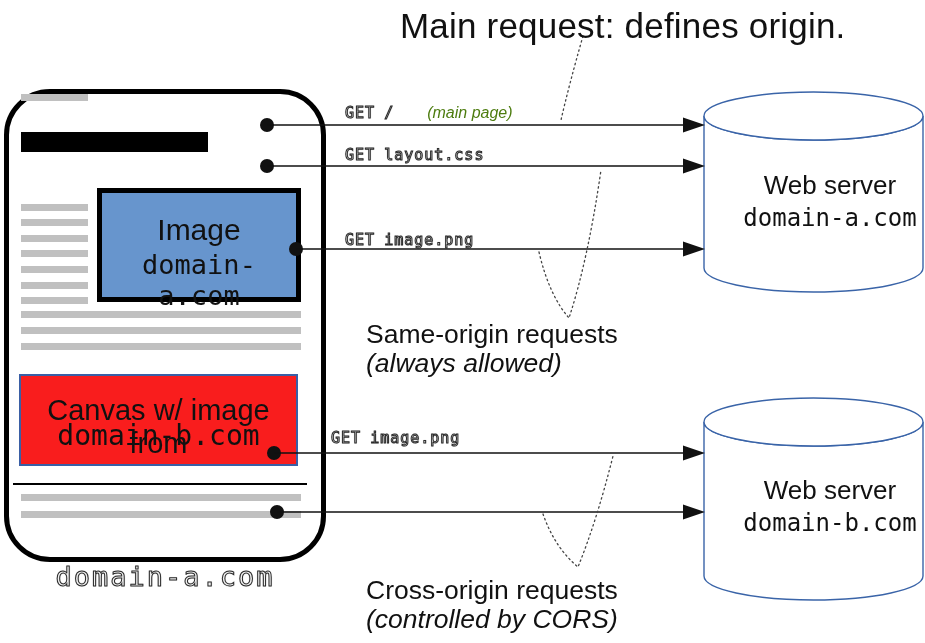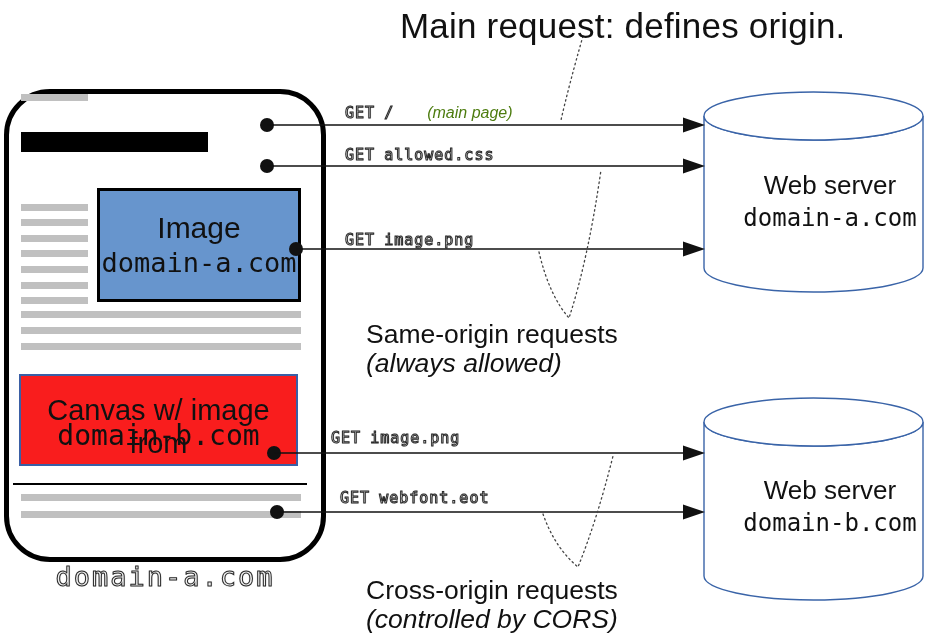--- a/index.html
+++ b/index.html
@@ -18,21 +18,21 @@
   .doc-inner{position:absolute;left:0;top:0;width:302px;height:453px;}
   .titlebar{position:absolute;left:12px;top:38px;width:187px;height:20px;background:#000;}
   .sline{position:absolute;left:12px;width:67px;height:7px;background:#c0c0c0;}
   .sline:nth-of-type(1){top:94px}.sline:nth-of-type(2){top:109.6px}
   .sline:nth-of-type(3){top:125.2px}.sline:nth-of-type(4){top:140.8px}
   .sline:nth-of-type(5){top:156.4px}.sline:nth-of-type(6){top:172px}
   .sline:nth-of-type(7){top:187.6px}.sline:nth-of-type(8){top:203.2px}
   .wline{position:absolute;left:12px;width:280px;height:7px;background:#c0c0c0;}
   .w1{top:217px}.w2{top:233px}.w3{top:249px}.w4{top:400px}.w5{top:417px}
   .img-box{position:absolute;left:88px;top:94px;width:204px;height:114px;
-           background:#6795cd;border:3px solid #000000;box-sizing:border-box;text-align:center;}
+           background:#6795cd;border:5px solid #000000;box-sizing:border-box;text-align:center;}
   .img-title{position:absolute;left:0;width:100%;top:20px;font-size:30px;}
   .img-domain{position:absolute;left:0;width:100%;top:56px;font-size:27px;}
   .canvas-box{position:absolute;left:10px;top:280px;width:279px;height:92px;
               background:#f91d1d;border:2px solid #3a5fa5;box-sizing:border-box;text-align:center;}
   .cv-title{position:absolute;left:0;width:100%;top:18px;font-size:29px;}
   .cv-domain{position:absolute;left:0;width:100%;top:43px;font-size:28px;}
   .doc-divider{position:absolute;left:4px;top:389px;width:294px;height:2px;background:#000;}
 
   .doc-caption{left:10px;top:560px;width:310px;text-align:center;}
   .doc-caption .t1{font-size:26px;}
@@ -146,33 +146,29 @@
 
   <div class="abs main-title">Main request: defines origin.</div>
 
   <div class="abs req req1 mono hollow">
     <span class="m">GET</span>
     <span class="p">/</span>
     <span class="note">(main page)</span>
   </div>
   <div class="abs req req2 mono hollow">
     <span class="m">GET</span>
-    <span class="p">allowed.css</span>
+    <span class="p">layout.css</span>
   </div>
   <div class="abs req req3 mono hollow">
     <span class="m">GET</span>
     <span class="p">image.png</span>
   </div>
   <div class="abs req req4 mono hollow">
     <span class="m">GET</span>
     <span class="p">image.png</span>
-  </div>
-  <div class="abs req req5 mono hollow">
-    <span class="m">GET</span>
-    <span class="p">webfont.eot</span>
   </div>
 
   <div class="abs group-label cross-origin">
     <div>Cross-origin requests</div>
     <div class="it">(controlled by CORS)</div>
   </div>
   <div class="abs group-label same-origin">
     <div>Same-origin requests</div>
     <div class="it">(always allowed)</div>
   </div>

